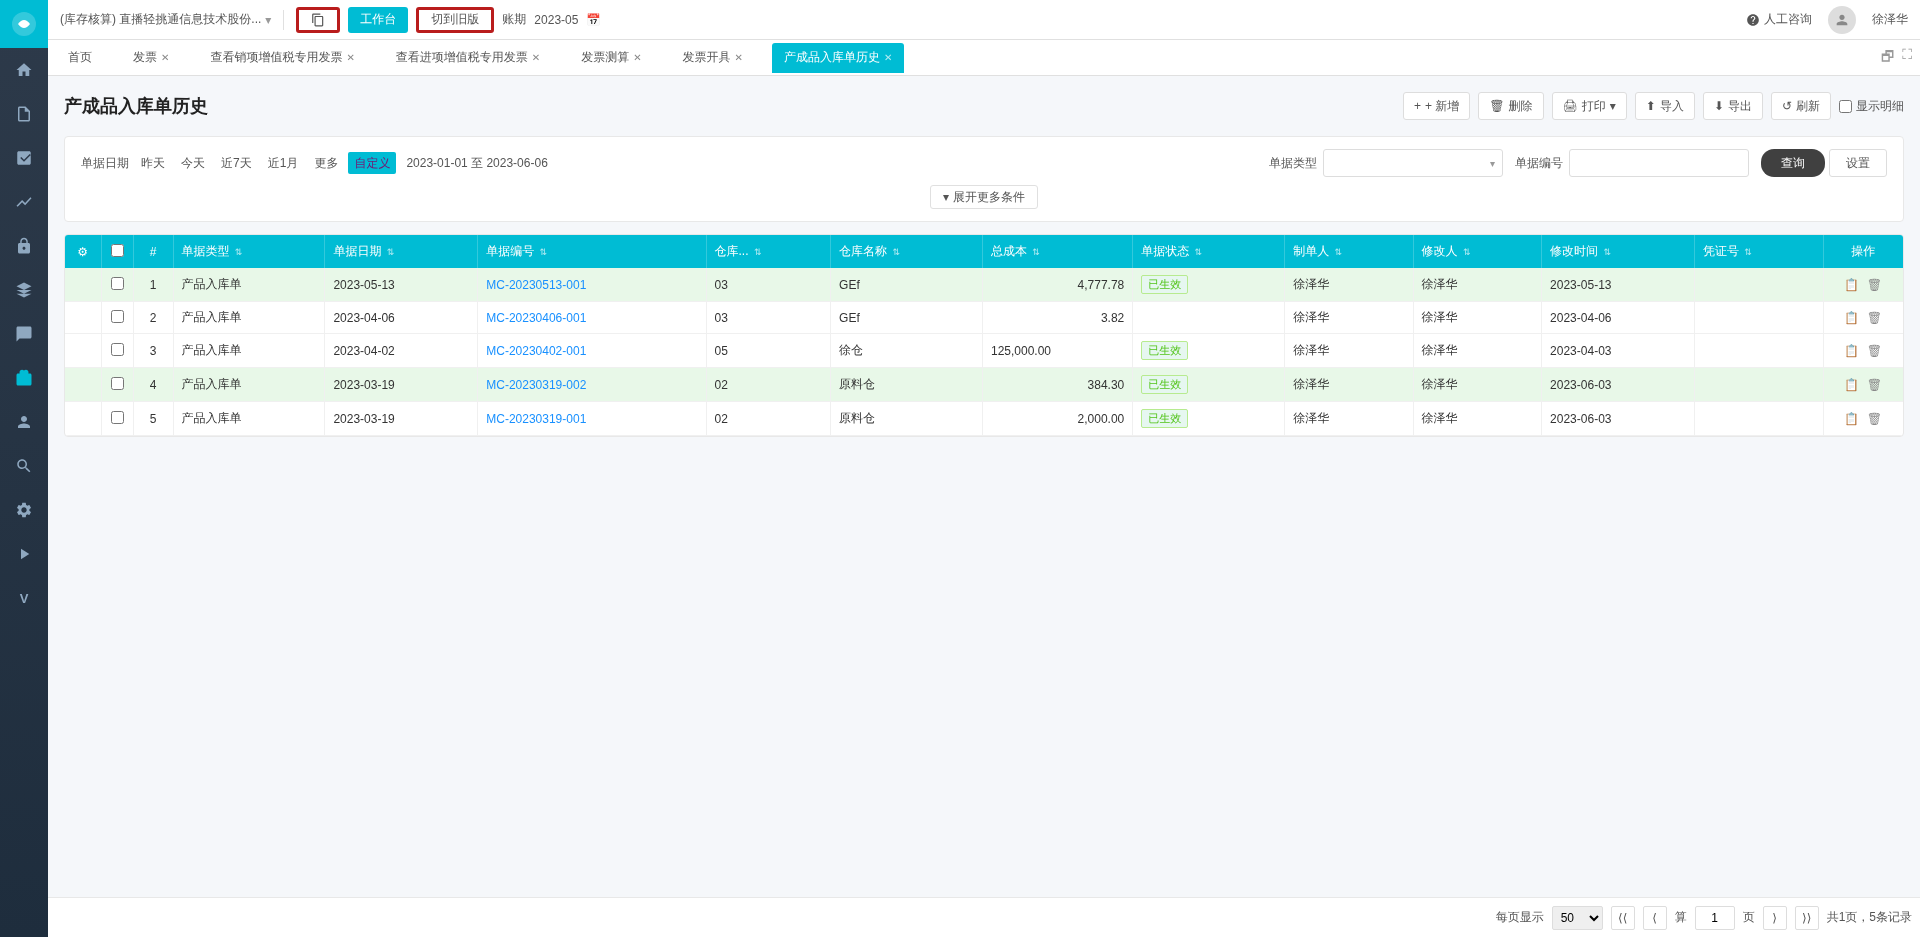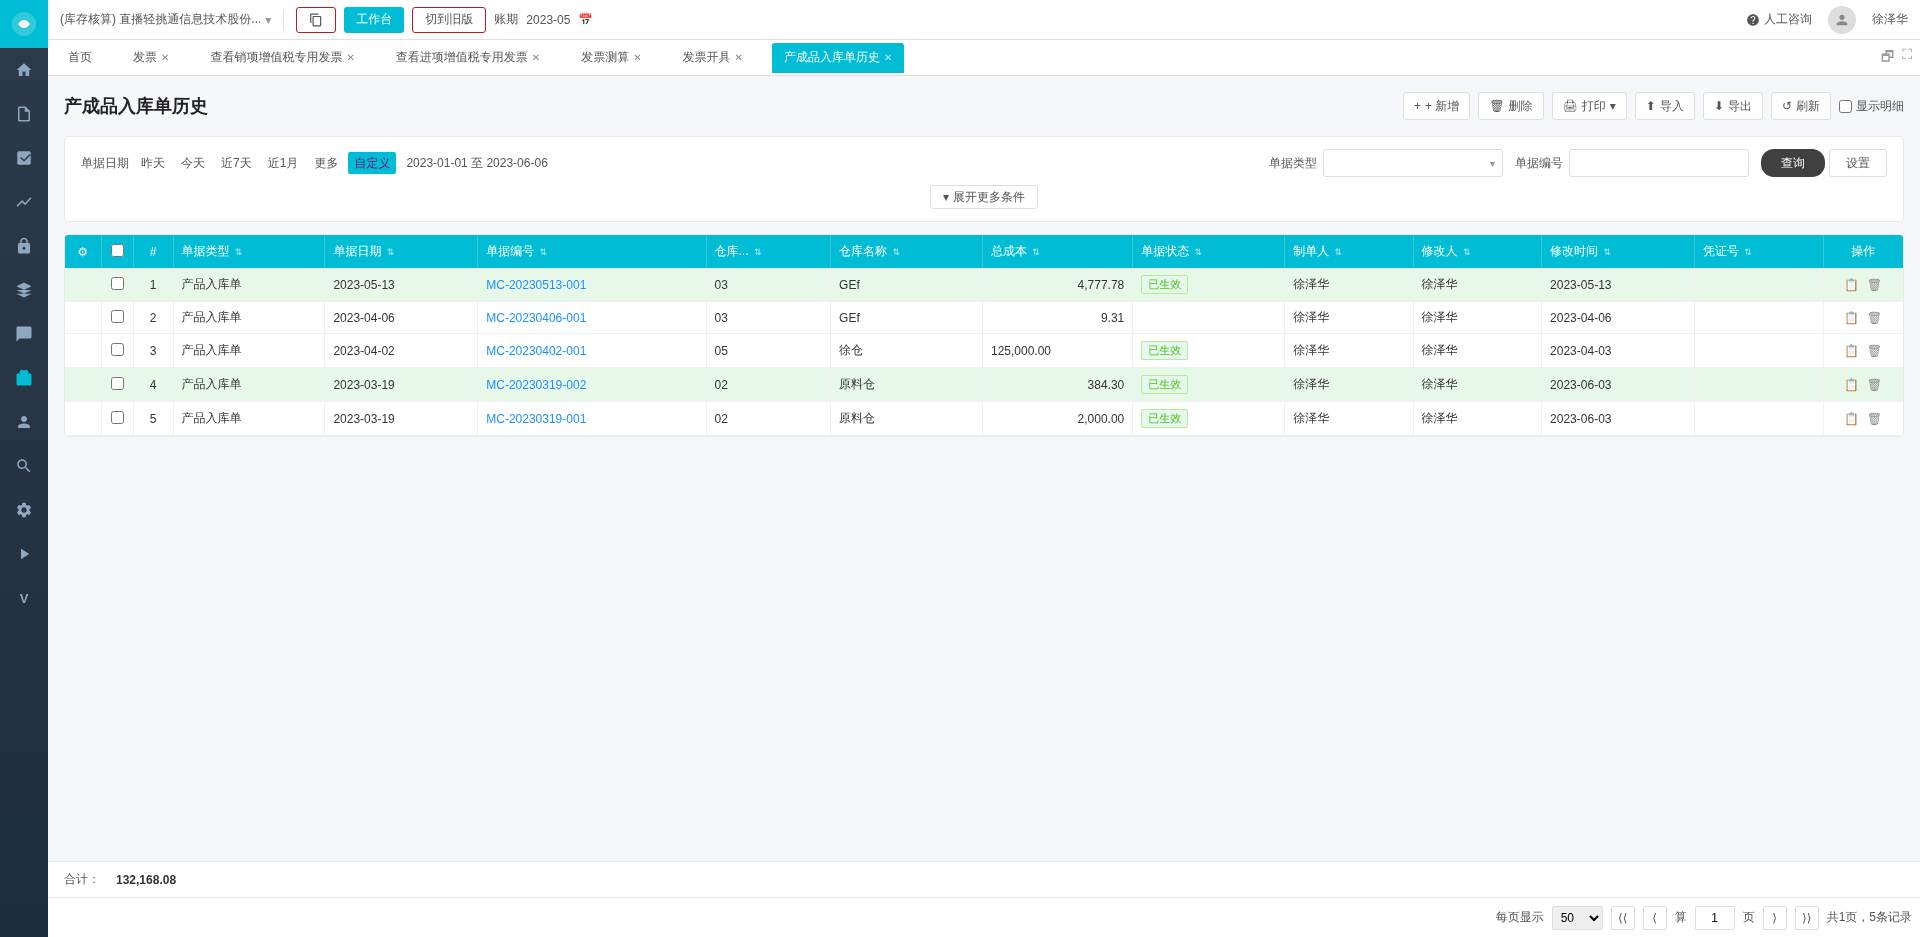--- a/index.html
+++ b/index.html
@@ -15,21 +15,21 @@
     
     .main { flex: 1; display: flex; flex-direction: column; overflow: hidden; }
 
     
     .topbar { height: 40px; background: #fff; border-bottom: 1px solid #e0e0e0; display: flex; align-items: center; padding: 0 12px; gap: 8px; flex-shrink: 0; }
     .topbar-company { font-size: 12px; color: #555; display: flex; align-items: center; gap: 4px; }
     .topbar-company .chevron { color: #999; }
     .topbar-divider { width: 1px; height: 20px; background: #e0e0e0; margin: 0 4px; }
     .topbar-btn { height: 26px; padding: 0 12px; border-radius: 3px; border: none; cursor: pointer; font-size: 12px; }
     .btn-primary { background: #00bcd4; color: #fff; }
-    .btn-outline { background: #fff; color: #555; border: 1px solid #b91c1c; }
+    .btn-outline { background: #fff; color: #555; border: 3px solid #b91c1c; }
     .topbar-period { font-size: 12px; color: #555; display: flex; align-items: center; gap: 4px; }
     .topbar-right { margin-left: auto; display: flex; align-items: center; gap: 16px; font-size: 12px; color: #555; }
 
     
     .tabbar { height: 36px; background: #fff; border-bottom: 1px solid #e0e0e0; display: flex; align-items: center; padding: 0 8px; gap: 17px; flex-shrink: 0; overflow: hidden; }
     .tab-item { height: 30px; padding: 0 12px; display: flex; align-items: center; gap: 4px; font-size: 12px; color: #555; cursor: pointer; border-radius: 3px 3px 0 0; white-space: nowrap; }
     .tab-item.active { background: #00bcd4; color: #fff; }
     .tab-close { font-size: 10px; color: inherit; opacity: 0.7; }
     .tab-window-controls { margin-left: auto; display: flex; gap: 8px; }
     .tab-window-btn { font-size: 14px; color: #999; cursor: pointer; }
@@ -366,21 +366,21 @@
   </tr>
             <tr>
     <td class="col-setting"></td>
     <td class="col-check"><input type="checkbox" style=""></td>
     <td class="col-no">2</td>
     <td>产品入库单</td>
     <td>2023-04-06</td>
     <td><a class="td-link">MC-20230406-001</a></td>
     <td>03</td>
     <td>GEf</td>
-    <td style="text-align:right;">9.31</td>
+    <td style="text-align:right;">3.82</td>
     <td></td>
     <td>徐泽华</td>
     <td>徐泽华</td>
     <td>2023-04-06</td>
     <td></td>
     <td class="col-op">
       <span class="op-icon" title="编辑">📋</span>
       <span class="op-icon" title="删除">🗑</span>
     </td>
   </tr>
@@ -443,24 +443,20 @@
       <span class="op-icon" title="编辑">📋</span>
       <span class="op-icon" title="删除">🗑</span>
     </td>
   </tr>
           </tbody>
       </table>
     </div>
 
   </div>
 
-  <div class="footer-bar">
-    <span class="footer-total-label">合计：</span>
-    <span class="footer-total-value" id="footer-total">132,168.08</span>
-  </div>
 
   <div class="pagination-bar">
     <span class="page-size-label">每页显示</span>
     <select class="page-size-select">
       <option>50</option>
       <option>10</option>
       <option>20</option>
       <option>100</option>
     </select>
     <button class="page-nav-btn">⟨⟨</button>

